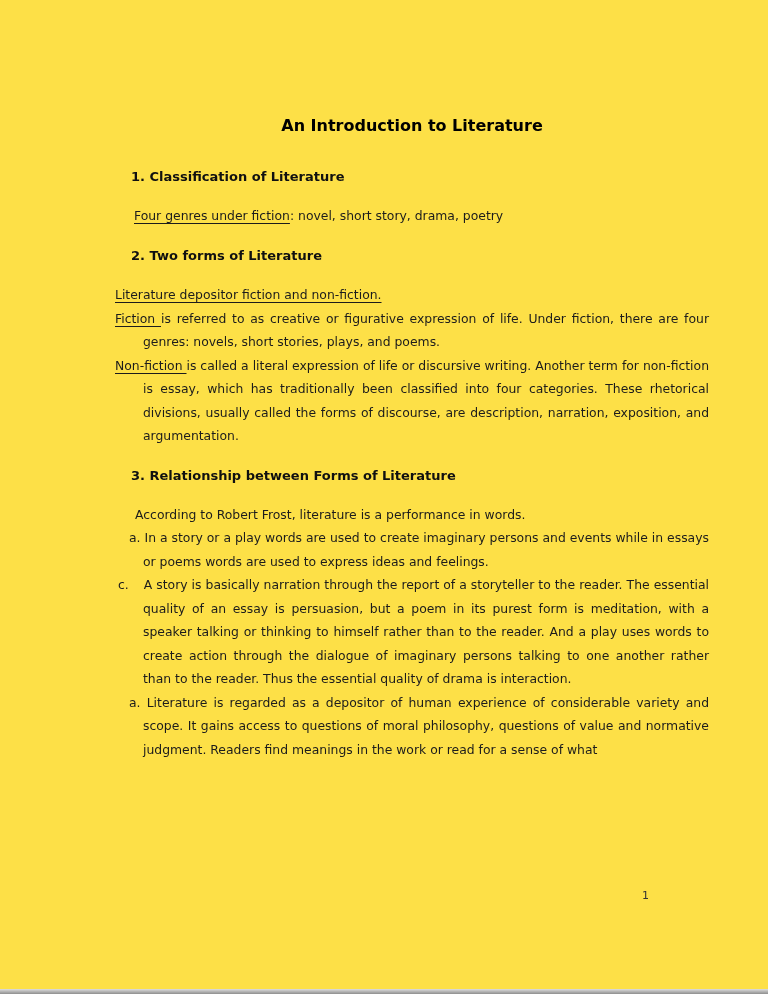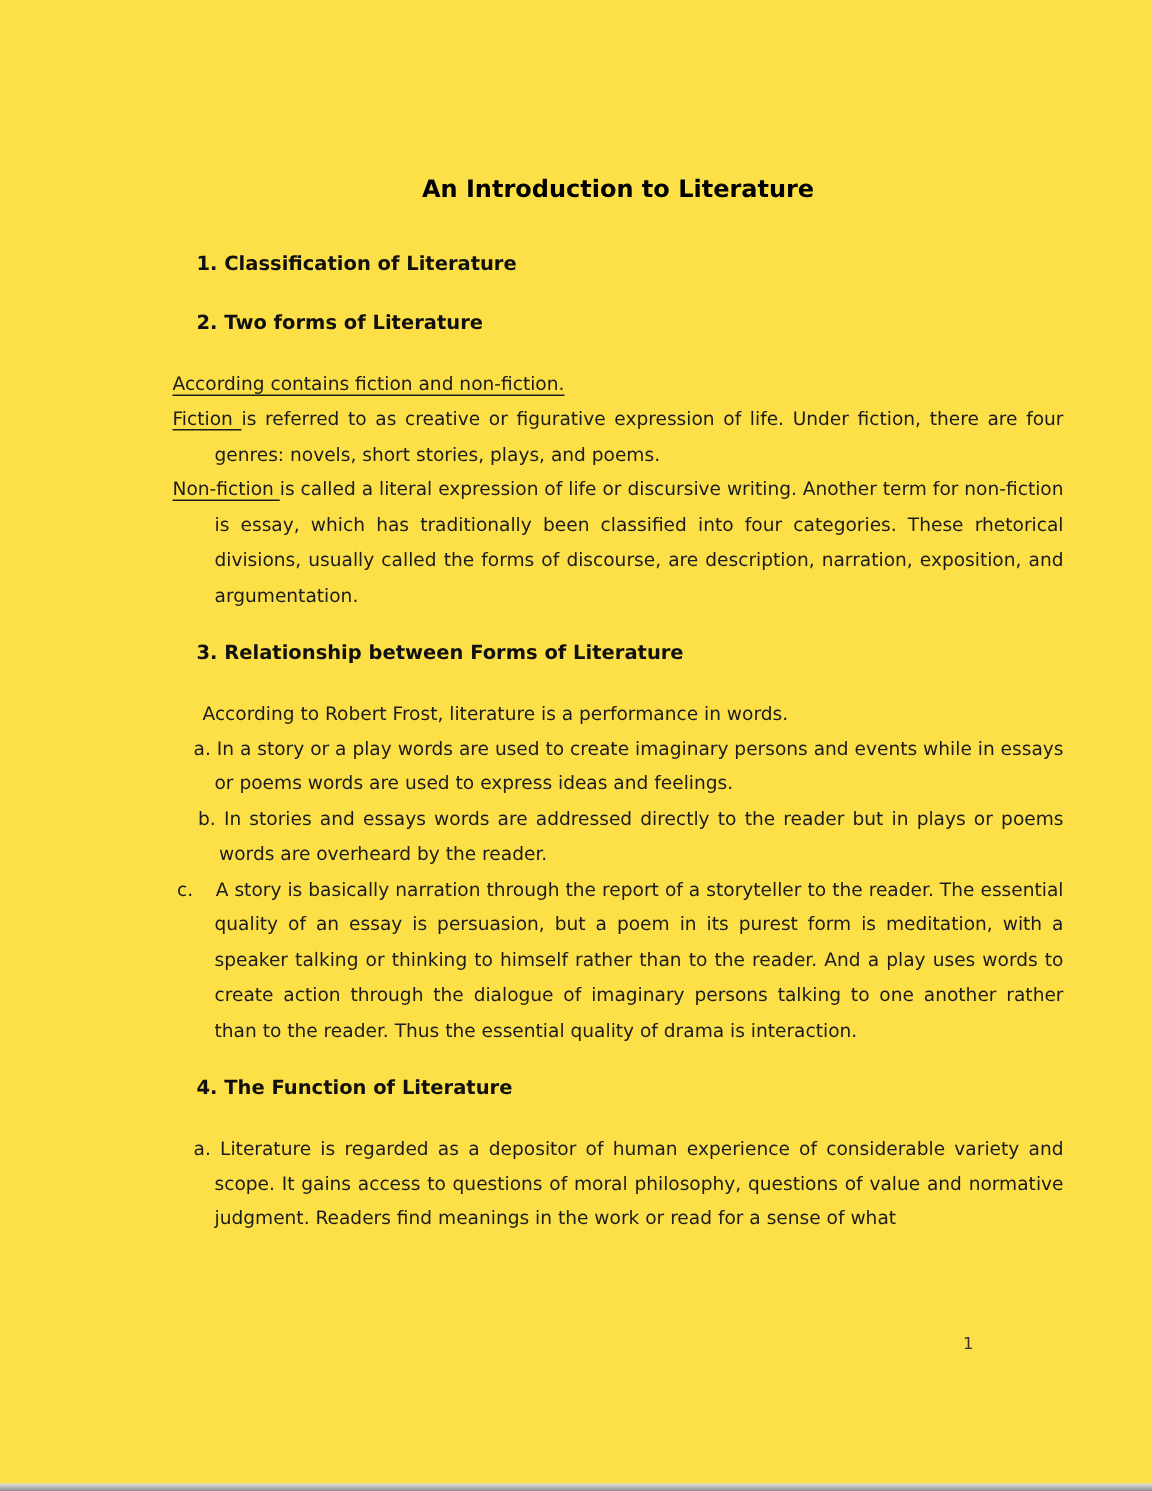--- a/index.html
+++ b/index.html
@@ -64,32 +64,31 @@
 </style>
 </head>
 <body>
 
 <div class="page">
   <div class="content">
 
     <h1 class="title">An Introduction to Literature</h1>
 
     <h2 class="heading">1. Classification of Literature</h2>
+    <p class="para s1p3"><span class="u">Four genres under fiction</span><span>: novel, short story, drama, poetry</span></p>
 
     <h2 class="heading">2. Two forms of Literature</h2>
-    <p class="para"><span class="u">According contains fiction and non-fiction.</span></p>
+    <p class="para"><span class="u">Literature depositor fiction and non-fiction.</span></p>
     <p class="para s2p"><span class="u">Fiction </span><span>is referred to as creative or figurative expression of life. Under fiction, there are four genres: novels, short stories, plays, and poems.</span></p>
     <p class="para s2p"><span class="u">Non-fiction </span><span>is called a literal expression of life or discursive writing. Another term for non-fiction is essay, which has traditionally been classified into four categories. These rhetorical divisions, usually called the forms of discourse, are description, narration, exposition, and argumentation.</span></p>
 
     <h2 class="heading">3. Relationship between Forms of Literature</h2>
     <p class="para s3intro">According to Robert Frost, literature is a performance in words.</p>
     <p class="para li-a"><span>a.</span> <span>In a story or a play words are used to create imaginary persons and events while in essays or poems words are used to express ideas and feelings.</span></p>
-    <p class="para li-b"><span>b.</span> <span>In stories and essays words are addressed directly to the reader but in plays or poems words are overheard by the reader.</span></p>
     <p class="para li-c"><span class="label-c">c.</span><span>A story is basically narration through the report of a storyteller to the reader. The essential quality of an essay is persuasion, but a poem in its purest form is meditation, with a speaker talking or thinking to himself rather than to the reader. And a play uses words to create action through the dialogue of imaginary persons talking to one another rather than to the reader. Thus the essential quality of drama is interaction.</span></p>
 
-    <h2 class="heading">4. The Function of Literature</h2>
     <p class="para li-a"><span>a.</span> <span>Literature is regarded as a depositor of human experience of considerable variety and scope. It gains access to questions of moral philosophy, questions of value and normative judgment. Readers find meanings in the work or read for a sense of what</span></p>
 
   </div>
 
   <div class="page-number">1</div>
   <div class="page-edge"></div>
 </div>
 
 </body></html>

